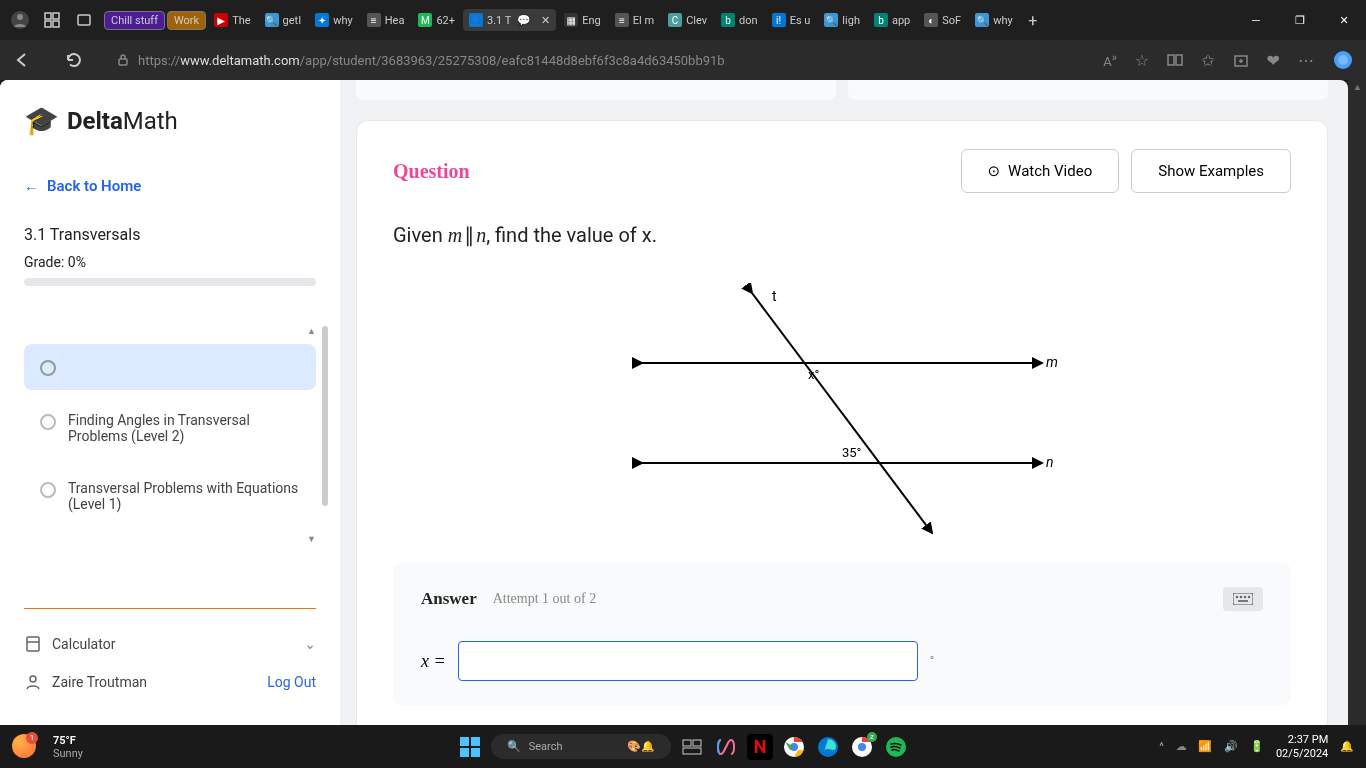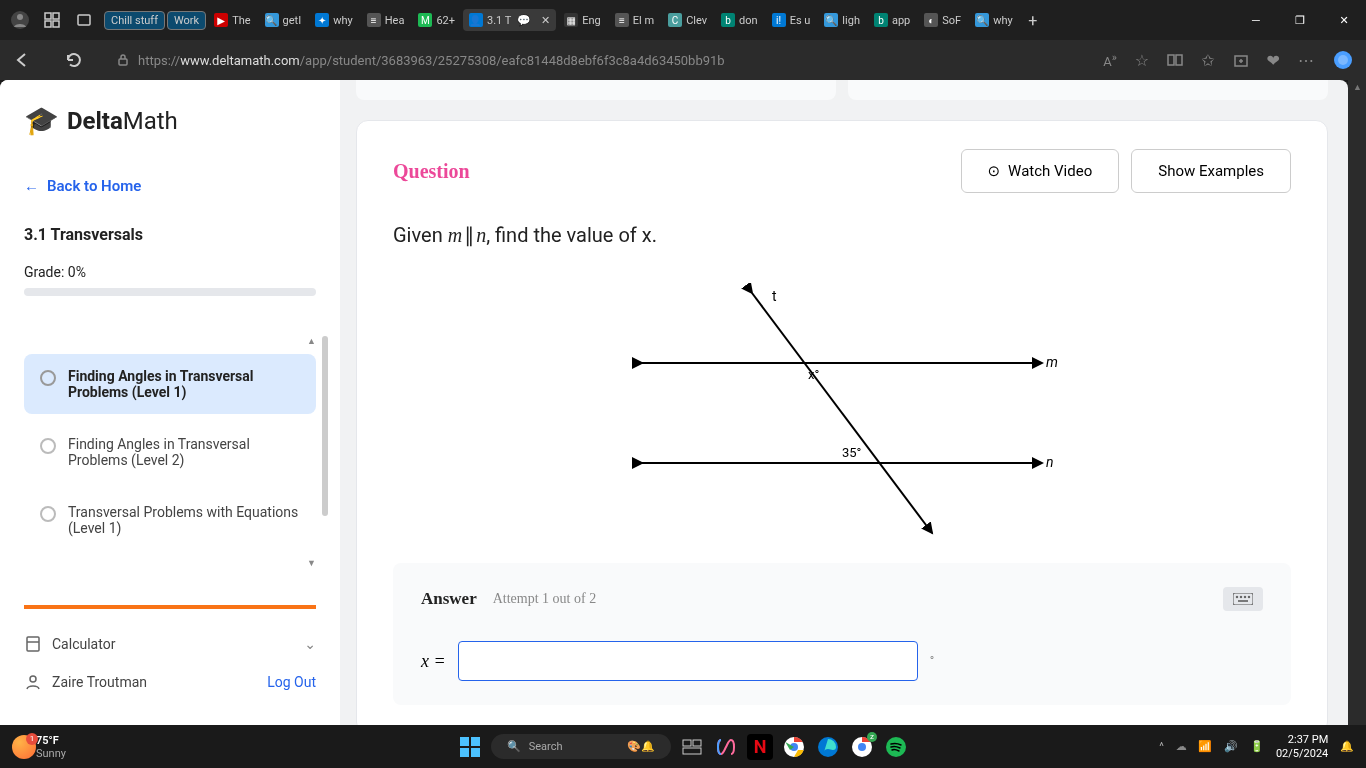--- a/index.html
+++ b/index.html
@@ -3,22 +3,22 @@
 <meta charset="utf-8">
 <style>
 *{margin:0;padding:0;box-sizing:border-box;font-family:-apple-system,BlinkMacSystemFont,"Segoe UI",Roboto,sans-serif}
 body{width:1366px;height:768px;background:#1a1a1a;overflow:hidden;position:relative}
 .titlebar{height:40px;background:#1f1f1f;display:flex;align-items:center;color:#fff;font-size:11px}
 .titlebar .left-icons{display:flex;align-items:center;gap:8px;padding:0 8px}
 .titlebar .icon-btn{width:24px;height:24px;display:flex;align-items:center;justify-content:center;cursor:pointer}
 .tabs{display:flex;align-items:center;flex:1;overflow:hidden}
 .tab{display:flex;align-items:center;gap:4px;padding:4px 6px;border-radius:4px;margin-right:2px;cursor:pointer;white-space:nowrap;font-size:11px;color:#ccc}
 .tab.fav{border:1px solid #777;padding:2px 6px}
-.tab.chill{background:#0c4a6e}
-.tab.work{background:#0c4a6e}
+.tab.chill{background:#4c1d95}
+.tab.work{background:#a16207}
 .tab.active{background:#3a3a3a}
 .tab .favicon{width:14px;height:14px;display:inline-flex;align-items:center;justify-content:center;font-size:10px;border-radius:2px}
 .fav-red{background:#cc0000;color:#fff}
 .fav-blue{background:#3498db;color:#fff}
 .fav-dblue{background:#0078d4;color:#fff}
 .fav-green{background:#1db954;color:#fff}
 .fav-gray{background:#555;color:#fff}
 .fav-teal{background:#4a9e9e;color:#fff}
 .fav-bing{background:#008373;color:#fff}
 .fav-dark{background:#333;color:#fff}
@@ -28,32 +28,32 @@
 .addrbar .nav-icon{width:20px;height:20px;display:flex;align-items:center;justify-content:center;cursor:pointer}
 .url-box{flex:1;display:flex;align-items:center;gap:8px;font-size:13px;color:#888}
 .url-box .highlight{color:#ddd}
 .addrbar .right-icons{display:flex;gap:18px;align-items:center}
 .content-area{position:absolute;top:80px;left:0;right:18px;bottom:43px;background:#f1f2f3;display:flex;border-radius:8px 8px 0 0;overflow:hidden}
 .sidebar{width:340px;background:#fff;padding:24px;display:flex;flex-direction:column;position:relative}
 .logo{font-size:24px;font-weight:400;color:#222;display:flex;align-items:center;gap:8px;margin-bottom:40px}
 .logo .grad{font-size:28px}
 .logo b{font-weight:700}
 .back-link{color:#2563eb;font-size:15px;font-weight:600;margin-bottom:30px;display:flex;align-items:center;gap:8px;cursor:pointer}
-.assign-title{font-weight:700;font-size:16px;color:#222;margin-bottom:20px}
+.assign-title{font-weight:400;font-size:16px;color:#222;margin-bottom:10px}
 .due{font-size:14px;color:#222;margin-bottom:20px}
 .due b{font-weight:700}
 .grade{font-size:14px;color:#222;margin-bottom:8px}
 .progress{height:8px;background:#e5e7eb;border-radius:4px;margin-bottom:40px}
 .problem-list{position:relative;display:flex;flex-direction:column;gap:8px}
 .problem-item{display:flex;align-items:flex-start;gap:12px;padding:14px 16px;border-radius:8px;cursor:pointer;font-size:14px;color:#444}
 .problem-item.active{background:#dbeafe;font-weight:700;color:#222}
 .problem-item .circ{width:16px;height:16px;border:2px solid #bbb;border-radius:50%;flex-shrink:0;margin-top:2px}
 .problem-item.active .circ{border-color:#999}
 .scroll-ind{position:absolute;right:-12px;top:0;width:6px;height:180px;background:#ccc;border-radius:3px}
-.sidebar-bottom{margin-top:auto;border-top:4px solid #f97316;padding-top:16px}
+.sidebar-bottom{margin-top:auto;border-top:1px solid #f97316;padding-top:16px}
 .calc-row,.user-row{display:flex;align-items:center;gap:10px;padding:10px 0;font-size:14px;color:#444;cursor:pointer}
 .logout{margin-left:auto;color:#2563eb}
 .main{flex:1;padding:0 20px 0 16px;overflow:hidden;position:relative}
 .top-bar{display:flex;gap:12px;margin-bottom:20px}
 .top-bar .seg{flex:1;height:20px;background:#f9fafb;border-radius:0 0 8px 8px}
 .card{background:#fff;border:1px solid #e5e7eb;border-radius:12px;padding:28px 36px}
 .q-header{display:flex;align-items:center;margin-bottom:30px}
 .q-title{font-size:20px;font-weight:700;color:#ec4899;font-family:Georgia,serif}
 .q-header .btns{margin-left:auto;display:flex;gap:12px}
 .q-header button{padding:12px 26px;border:1px solid #ccc;border-radius:6px;background:#fff;font-size:15px;cursor:pointer;display:flex;align-items:center;gap:8px}
@@ -66,21 +66,21 @@
 .attempt{font-size:14px;color:#888;font-family:Georgia,serif}
 .keyb{margin-left:auto;padding:6px 10px;background:#e5e7eb;border-radius:4px;cursor:pointer}
 .ans-input-row{display:flex;align-items:center;gap:12px}
 .xeq{font-style:italic;font-family:'Times New Roman',serif;font-size:18px}
 .ans-input{width:460px;height:40px;border:1.5px solid #2563eb;border-radius:4px;padding:0 10px;font-size:16px}
 .deg{font-size:12px;color:#888}
 .submit{padding:12px 22px;background:#2563eb;color:#fff;border:none;border-radius:6px;font-size:15px;cursor:pointer;margin-left:20px;font-family:Georgia,serif}
 .right-scrollbar{position:absolute;top:80px;right:0;width:18px;bottom:43px;background:#2b2b2b}
 .right-scrollbar::before{content:'';position:absolute;top:2px;left:3px;width:12px;height:10px;color:#888}
 .taskbar{position:absolute;bottom:0;left:0;right:0;height:43px;background:#1a1a1a;display:flex;align-items:center;padding:0 12px;color:#fff;font-size:11px}
-.weather{display:flex;align-items:center;gap:0}
+.weather{display:flex;align-items:flex-start;gap:17px}
 .weather .wicon{width:24px;height:24px;background:radial-gradient(circle at 30% 30%,#ffb347,#ff6b35);border-radius:50%;position:relative}
 .weather .wicon::after{content:'1';position:absolute;top:-2px;right:-2px;background:#e74c3c;color:#fff;width:12px;height:12px;border-radius:50%;font-size:8px;display:flex;align-items:center;justify-content:center}
 .taskbar-center{position:absolute;left:50%;transform:translateX(-50%);display:flex;align-items:center;gap:8px}
 .search-box{display:flex;align-items:center;gap:8px;background:#2b2b2b;border-radius:20px;padding:6px 16px;width:180px}
 .task-icon{width:26px;height:26px;display:flex;align-items:center;justify-content:center;cursor:pointer;border-radius:4px;font-size:16px}
 .taskbar-right{margin-left:auto;display:flex;align-items:center;gap:12px}
 .clock{text-align:right;line-height:1.2}
 svg{display:block}
 .arr-end{font-size:9px;color:#888}
 </style>
@@ -241,21 +241,20 @@
       <span>←</span>
       <span>Back to Home</span>
     </div>
     <div class="assign-title">3.1 Transversals</div>
     <div class="grade">Grade: 0%</div>
     <div class="progress"></div>
     <div class="problem-list">
       <div class="arr-end" style="text-align:right">▲</div>
       <div class="problem-item active">
           <span class="circ"></span>
-          <span>Finding Angles in Transversal Problems (Level 1)</span>
         </div>
       <div class="problem-item">
           <span class="circ"></span>
           <span>Finding Angles in Transversal Problems (Level 2)</span>
         </div>
       <div class="problem-item">
           <span class="circ"></span>
           <span>Transversal Problems with Equations (Level 1)</span>
         </div>
       <div class="arr-end" style="text-align:right">▼</div>

